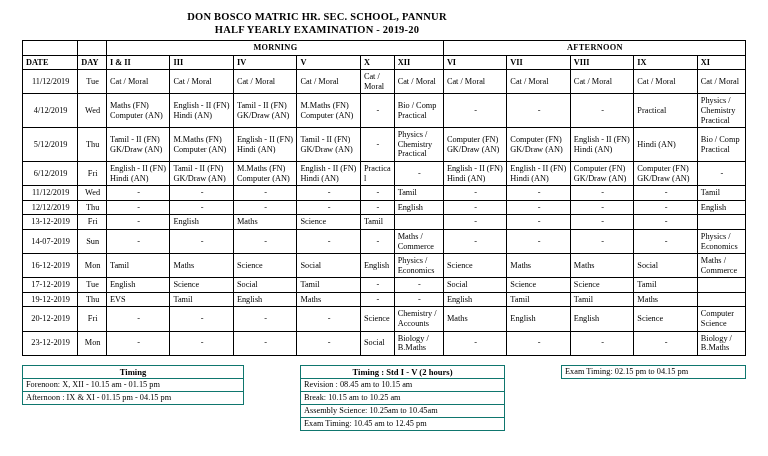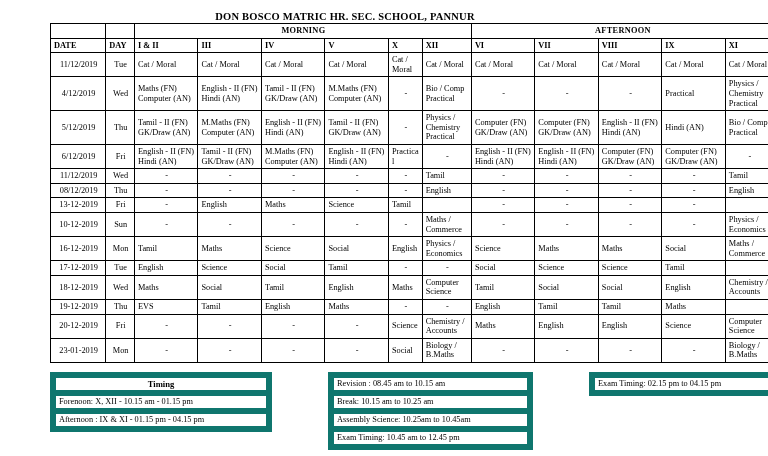--- a/index.html
+++ b/index.html
@@ -8,21 +8,20 @@
     background:#ffffff;
     font-family:"Liberation Serif", serif;
     color:#000;
     overflow:hidden;
   }
   .page{
     width:624px;height:456px;
     box-sizing:border-box;
     padding:10px 12px 0 22px;
     position:relative;
-    margin-left:28px;
   }
   .titles{text-align:center;}
   .title-main{
     font-size:10.5px;font-weight:bold;letter-spacing:.2px;
     line-height:13px;
   }
   .title-sub{
     font-size:10.5px;font-weight:bold;letter-spacing:.2px;
     line-height:13px;margin-bottom:4px;
   }
@@ -77,21 +76,21 @@
     display:flex;
     justify-content:space-between;
     align-items:flex-start;
     width:724px;
   }
   table.foot{
     border-collapse:collapse;
     table-layout:auto;
   }
   table.foot td{
-    border:6px solid #0f766e;
+    border:1px solid #0f766e;
     font-size:8.3px;
     line-height:10px;
     padding:1px 3px;
     white-space:nowrap;
   }
   table.foot td.fhead{
     text-align:center;font-weight:bold;font-size:8.6px;
     padding:1px 6px;
   }
   .f1{width:222px;}
@@ -99,20 +98,21 @@
   .f3{width:185px;}
   .f1 td,.f2 td,.f3 td{width:100%;}
 </style>
 </head>
 <body>
 
 <div class="page">
 
   <div class="titles">
     <div class="title-main">DON BOSCO MATRIC HR. SEC. SCHOOL, PANNUR</div>
+    <div class="title-sub">HALF YEARLY EXAMINATION - 2019-20</div>
   </div>
 
   <table class="grid">
     <colgroup>
       <col class="c-date">
         <col class="c-day">
         <col class="c-i">
         <col class="c-iii">
         <col class="c-iv">
       <col class="c-v">
@@ -217,21 +217,21 @@
           <td class="cell dash">-</td>
           <td class="cell dash">-</td>
           <td class="cell">Tamil</td>
           <td class="cell dash">-</td>
           <td class="cell dash">-</td>
           <td class="cell dash">-</td>
           <td class="cell dash">-</td>
           <td class="cell">Tamil</td>
         </tr>
         <tr>
-          <td class="date">08/12/2019</td>
+          <td class="date">12/12/2019</td>
           <td class="day">Thu</td>
           <td class="cell dash">-</td>
           <td class="cell dash">-</td>
           <td class="cell dash">-</td>
           <td class="cell dash">-</td>
           <td class="cell dash">-</td>
           <td class="cell">English</td>
           <td class="cell dash">-</td>
           <td class="cell dash">-</td>
           <td class="cell dash">-</td>
@@ -247,21 +247,21 @@
           <td class="cell">Science</td>
           <td class="cell">Tamil</td>
           <td class="cell"></td>
           <td class="cell dash">-</td>
           <td class="cell dash">-</td>
           <td class="cell dash">-</td>
           <td class="cell dash">-</td>
           <td class="cell"></td>
         </tr>
         <tr>
-          <td class="date">10-12-2019</td>
+          <td class="date">14-07-2019</td>
           <td class="day">Sun</td>
           <td class="cell dash">-</td>
           <td class="cell dash">-</td>
           <td class="cell dash">-</td>
           <td class="cell dash">-</td>
           <td class="cell dash">-</td>
           <td class="cell">Maths /<br>Commerce</td>
           <td class="cell dash">-</td>
           <td class="cell dash">-</td>
           <td class="cell dash">-</td>
@@ -290,35 +290,20 @@
           <td class="cell">Science</td>
           <td class="cell">Social</td>
           <td class="cell">Tamil</td>
           <td class="cell dash">-</td>
           <td class="cell dash">-</td>
           <td class="cell">Social</td>
           <td class="cell">Science</td>
           <td class="cell">Science</td>
           <td class="cell">Tamil</td>
           <td class="cell"></td>
-        </tr>
-        <tr>
-          <td class="date">18-12-2019</td>
-          <td class="day">Wed</td>
-          <td class="cell">Maths</td>
-          <td class="cell">Social</td>
-          <td class="cell">Tamil</td>
-          <td class="cell">English</td>
-          <td class="cell">Maths</td>
-          <td class="cell">Computer<br>Science</td>
-          <td class="cell">Tamil</td>
-          <td class="cell">Social</td>
-          <td class="cell">Social</td>
-          <td class="cell">English</td>
-          <td class="cell">Chemistry /<br>Accounts</td>
         </tr>
         <tr>
           <td class="date">19-12-2019</td>
           <td class="day">Thu</td>
           <td class="cell">EVS</td>
           <td class="cell">Tamil</td>
           <td class="cell">English</td>
           <td class="cell">Maths</td>
           <td class="cell dash">-</td>
           <td class="cell dash">-</td>
@@ -337,21 +322,21 @@
           <td class="cell dash">-</td>
           <td class="cell">Science</td>
           <td class="cell">Chemistry /<br>Accounts</td>
           <td class="cell">Maths</td>
           <td class="cell">English</td>
           <td class="cell">English</td>
           <td class="cell">Science</td>
           <td class="cell">Computer<br>Science</td>
         </tr>
         <tr>
-          <td class="date">23-01-2019</td>
+          <td class="date">23-12-2019</td>
           <td class="day">Mon</td>
           <td class="cell dash">-</td>
           <td class="cell dash">-</td>
           <td class="cell dash">-</td>
           <td class="cell dash">-</td>
           <td class="cell">Social</td>
           <td class="cell">Biology /<br>B.Maths</td>
           <td class="cell dash">-</td>
           <td class="cell dash">-</td>
           <td class="cell dash">-</td>
@@ -371,20 +356,23 @@
         <td>Forenoon: X, XII - 10.15 am - 01.15 pm</td>
       </tr>
       <tr>
         <td>Afternoon : IX &amp; XI - 01.15 pm - 04.15 pm</td>
       </tr>
     </tbody>
       </table>
 
     <table class="foot f2">
       <tbody>
+          <tr>
+        <td class="fhead">Timing : Std I - V   (2 hours)</td>
+      </tr>
       <tr>
         <td>Revision : 08.45 am to 10.15 am</td>
       </tr>
       <tr>
         <td>Break: 10.15 am to 10.25 am</td>
       </tr>
       <tr>
         <td>Assembly Science: 10.25am to 10.45am</td>
       </tr>
       <tr>

